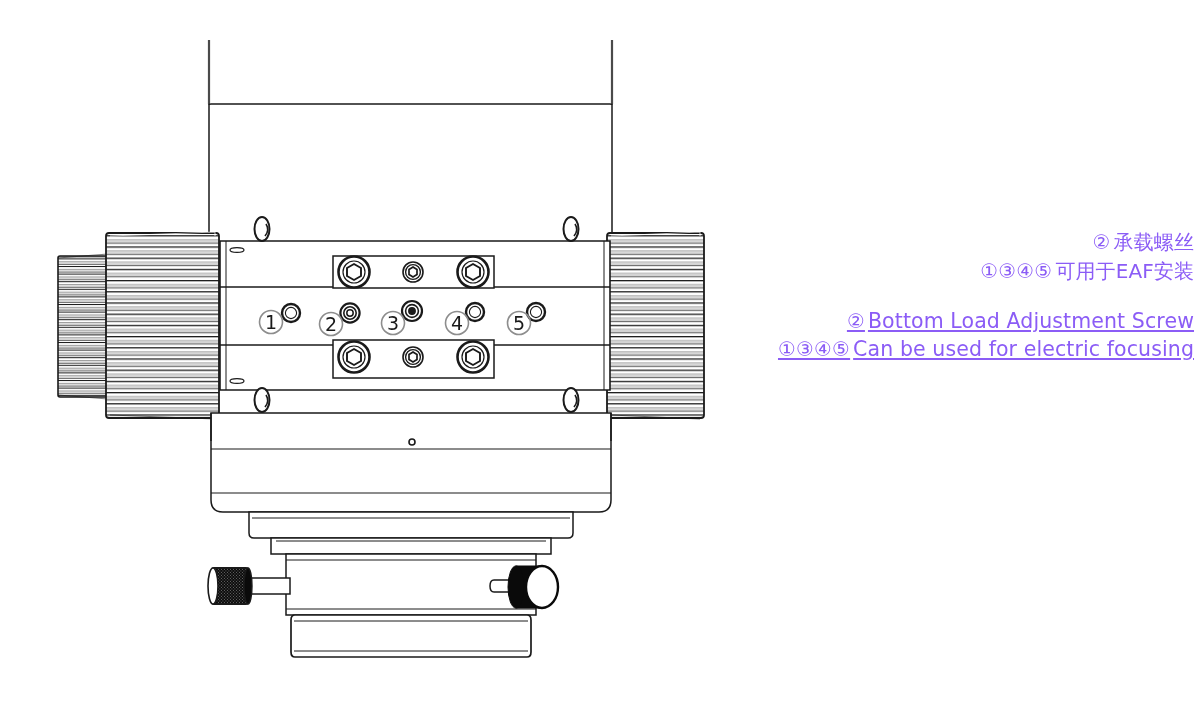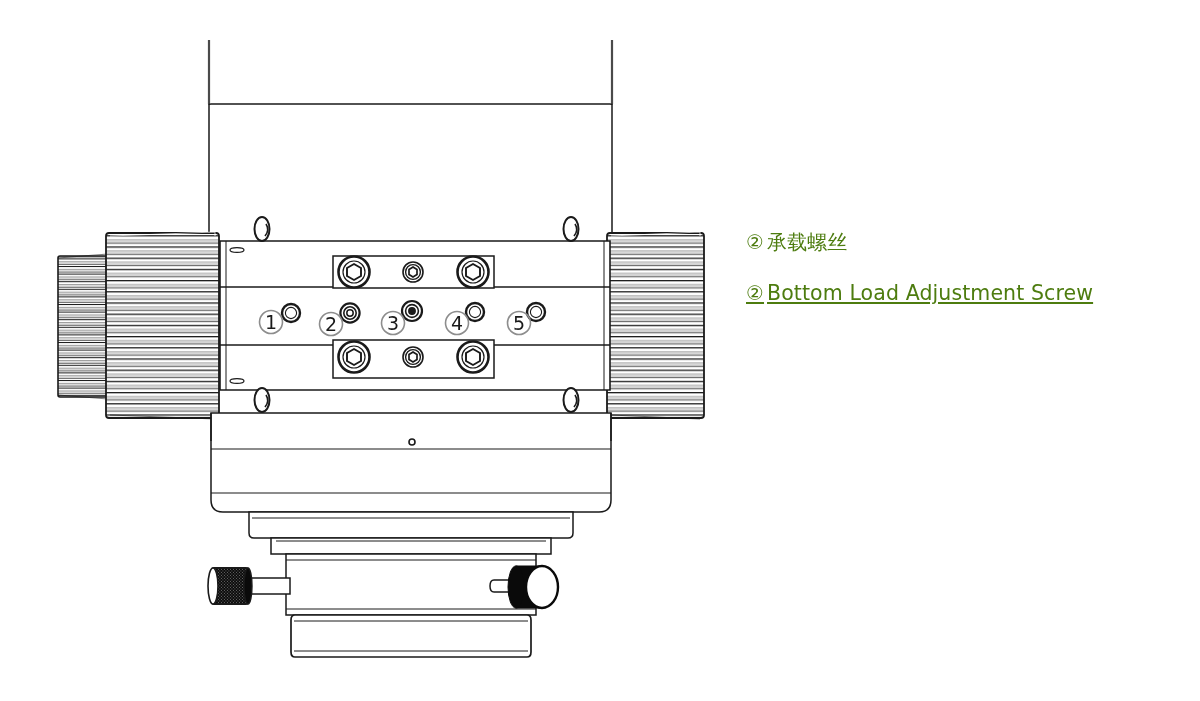--- a/index.html
+++ b/index.html
@@ -28,22 +28,23 @@
     width: 448px;
   }
   .legend-block {
     margin: 0;
   }
   .legend-line {
     display: block;
     white-space: nowrap;
     font-size: 20.5px;
     line-height: 29px;
-    color: #4d7c0f;
+    color: #8b5cf6;
     letter-spacing: 0.1px;
+    text-align: right;
   }
   .legend-line.cn {
     font-size: 20px;
     line-height: 28.5px;
   }
   .legend-line.en {
     font-size: 20.5px;
     line-height: 28px;
     text-decoration: underline;
   }
@@ -299,24 +300,30 @@
 
   </svg>
 
   
   <div class="legend">
 
     <div class="legend-block">
       <span class="legend-line cn">
         <span class="cmark">②</span><span class="txt">承载螺丝</span>
       </span>
+      <span class="legend-line cn">
+        <span class="cmark">①③④⑤</span><span class="txt">可用于EAF安装</span>
+      </span>
     </div>
 
     <span class="legend-gap"></span>
 
     <div class="legend-block">
       <span class="legend-line en">
         <span class="cmark">②</span><span class="txt">Bottom Load Adjustment Screw</span>
       </span>
+      <span class="legend-line en">
+        <span class="cmark">①③④⑤</span><span class="txt">Can be used for electric focusing</span>
+      </span>
     </div>
 
   </div>
 </div>
 
 </body></html>

